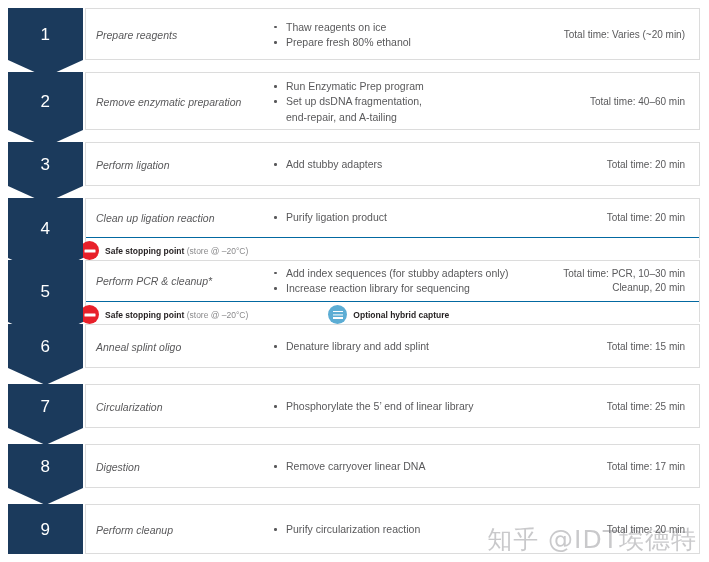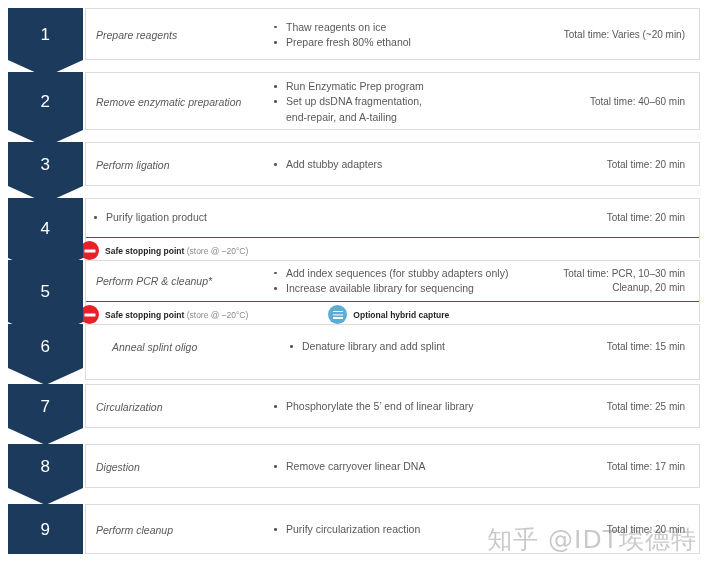--- a/index.html
+++ b/index.html
@@ -287,20 +287,21 @@
       </div>
       <div class="step" style="top: 198px;">
         <div class="chevron" style="height: 60px;">
           <div class="chevron-body">
             <span class="step-number">4</span>
           </div>
           <div class="chevron-tail"></div>
         </div>
         <div class="card" style="height: 60px;">
           <div class="card-main" style="height: 38px;">
+            <div class="col-title">Clean up ligation reaction</div>
             <div class="col-bullets">
               <ul class="bullet-list">
                 <li class="bullet-item"><span>Purify ligation product</span></li>
               </ul>
             </div>
             <div class="col-time">
               <span class="time-line">Total time: 20 min</span>
             </div>
           </div>
           <div class="annot-strip">
@@ -317,21 +318,21 @@
             <span class="step-number">5</span>
           </div>
           <div class="chevron-tail"></div>
         </div>
         <div class="card" style="height: 62px;">
           <div class="card-main" style="height: 40px;">
             <div class="col-title">Perform PCR  &amp; cleanup*</div>
             <div class="col-bullets">
               <ul class="bullet-list">
                 <li class="bullet-item"><span>Add index sequences (for stubby adapters only)</span></li>
-                <li class="bullet-item"><span>Increase available library for sequencing</span></li>
+                <li class="bullet-item"><span>Increase reaction library for sequencing</span></li>
               </ul>
             </div>
             <div class="col-time">
               <span class="time-line">Total time: PCR, 10–30 min</span>
               <span class="time-line">Cleanup, 20 min</span>
             </div>
           </div>
           <div class="annot-strip">
             <div class="annot-item pos-stop">
               <span class="icon-stop"></span>
@@ -344,21 +345,21 @@
           </div>
         </div>
       </div>
       <div class="step" style="top: 324px;">
         <div class="chevron" style="height: 44px;">
           <div class="chevron-body">
             <span class="step-number">6</span>
           </div>
           <div class="chevron-tail"></div>
         </div>
-        <div class="card" style="height: 56px; padding-left: 16px;">
+        <div class="card" style="height: 44px;">
           <div class="card-main" style="height: 44px;">
             <div class="col-title">Anneal splint oligo</div>
             <div class="col-bullets">
               <ul class="bullet-list">
                 <li class="bullet-item"><span>Denature library and add splint</span></li>
               </ul>
             </div>
             <div class="col-time">
               <span class="time-line">Total time: 15 min</span>
             </div>

